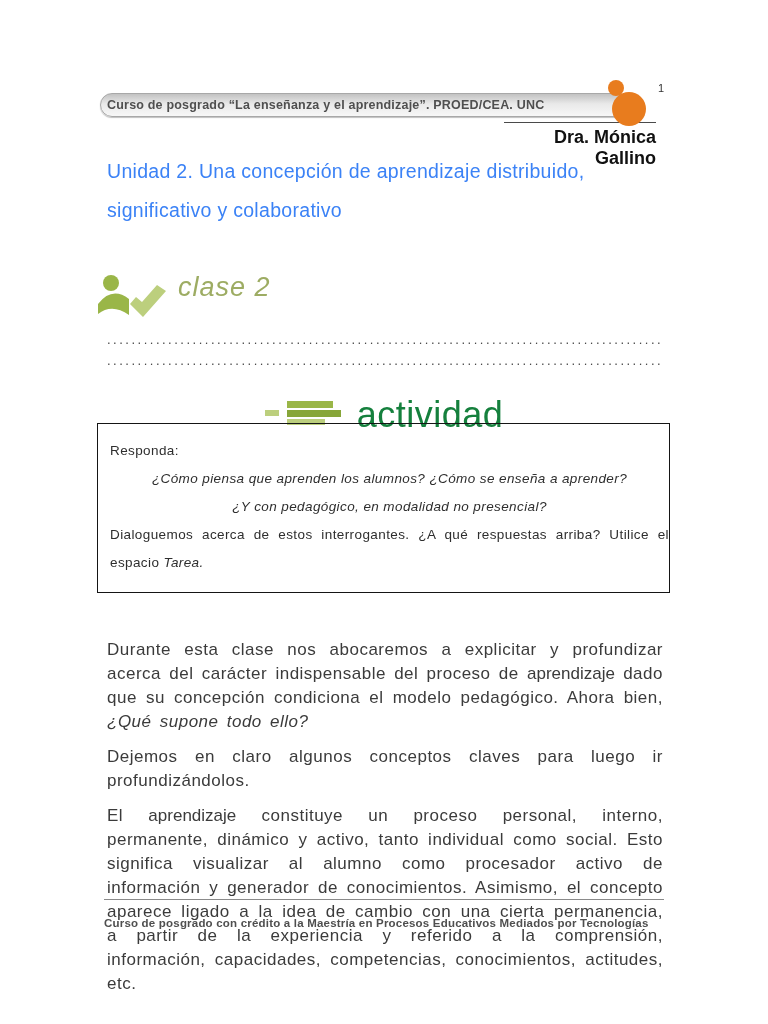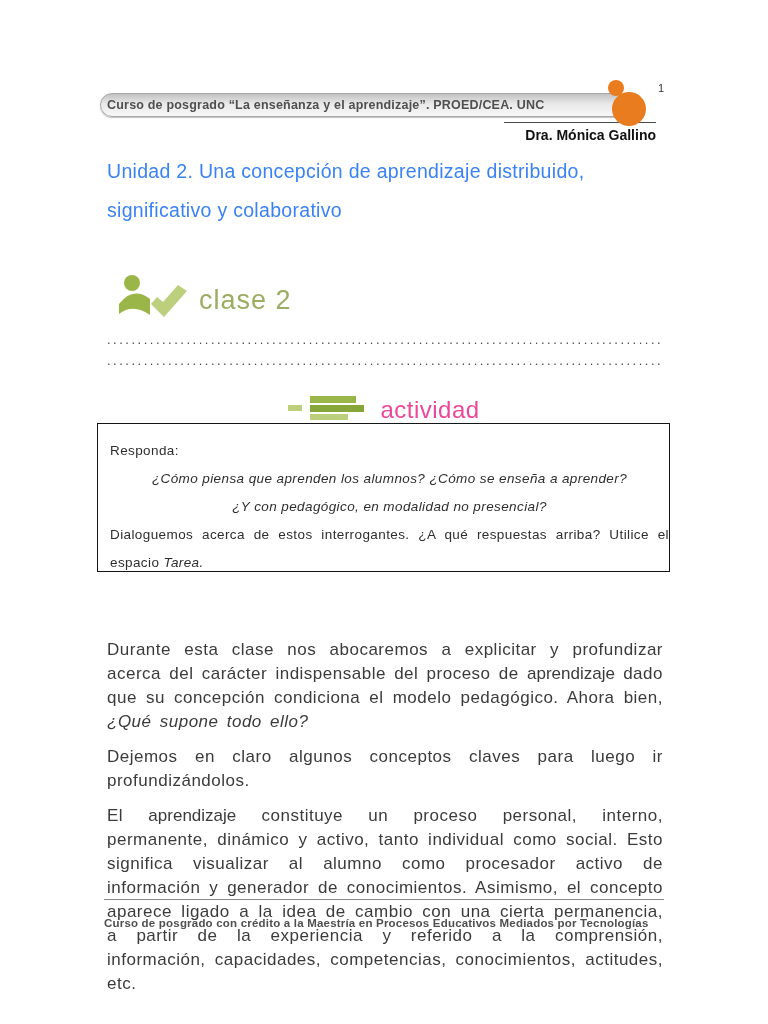--- a/index.html
+++ b/index.html
@@ -16,43 +16,43 @@
     border:1px solid #a8a8a8;
     background:linear-gradient(180deg,#c2c2c2 0%, #e9e9e9 45%, #f7f7f7 100%);
     display:flex; align-items:center; padding-left:6px;
     font-size:12.5px; font-weight:bold; color:#4f4f4f; letter-spacing:0.2px;
     box-shadow:0 1px 1px rgba(0,0,0,0.25);
   }
   .blob { position:absolute; left:505px; top:-14px; width:48px; height:50px; }
   .author-block {
     width:152px; margin-left:auto; margin-top:5px;
     border-top:1.5px solid #4a4a4a; padding-top:4px;
-    text-align:right; font-size:14px; font-weight:bold; color:#111111;
+    text-align:right; font-size:18px; font-weight:bold; color:#111111;
   }
   .doc-title {
     position:absolute; top:152px; left:107px; width:560px;
     font-size:19.5px; line-height:39px; color:#3b82f6; letter-spacing:0.3px;
   }
   .clase-row {
-    position:absolute; top:272px; left:117px;
-    display:flex; align-items:center; gap:10px;
+    position:absolute; top:272px; left:96px;
+    display:flex; align-items:flex-start; gap:10px;font-style:italic;
   }
   .clase-label { font-size:27px; color:#9dac63; letter-spacing:1px; }
   .dots-block { position:absolute; top:329px; left:107px; width:556px; }
   .dots-line {
     height:21px; overflow:hidden; white-space:nowrap;
     font-size:13px; line-height:21px; letter-spacing:2.5px; color:#4a4a4a;
   }
   .activity-heading {
     position:absolute; top:394px; left:0; width:768px;
     display:flex; justify-content:center; align-items:center; gap:12px;
   }
-  .activity-label { font-size:24px; color:#ec4899; letter-spacing:0.5px; }
+  .activity-label { font-size:36px; color:#15803d; letter-spacing:0.5px; }
   .activity-box {
-    position:absolute; top:423px; left:97px; width:573px; height:149px;
+    position:absolute; top:423px; left:97px; width:573px; height:170px;
     box-sizing:border-box; border:1px solid #151515;
     padding:13px 0 10px 12px;
     font-size:13.5px; line-height:28px; color:#2e2e2e; letter-spacing:0.4px;
   }
   .box-q { text-align:center; font-style:italic; }
   .box-instruction { text-align:justify; }
   .italic { font-style:italic; }
   .tight { letter-spacing:0; word-spacing:normal; }
   .body-text {
     position:absolute; top:638px; left:107px; width:556px;

